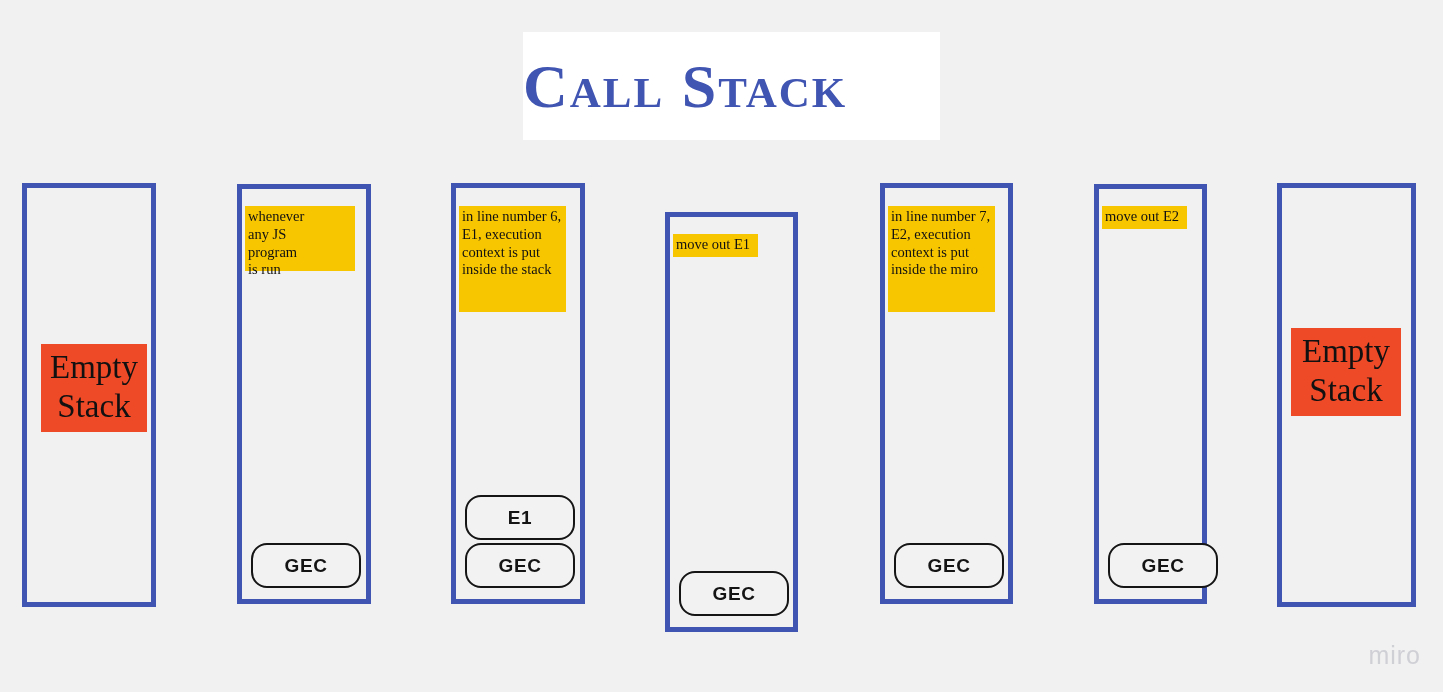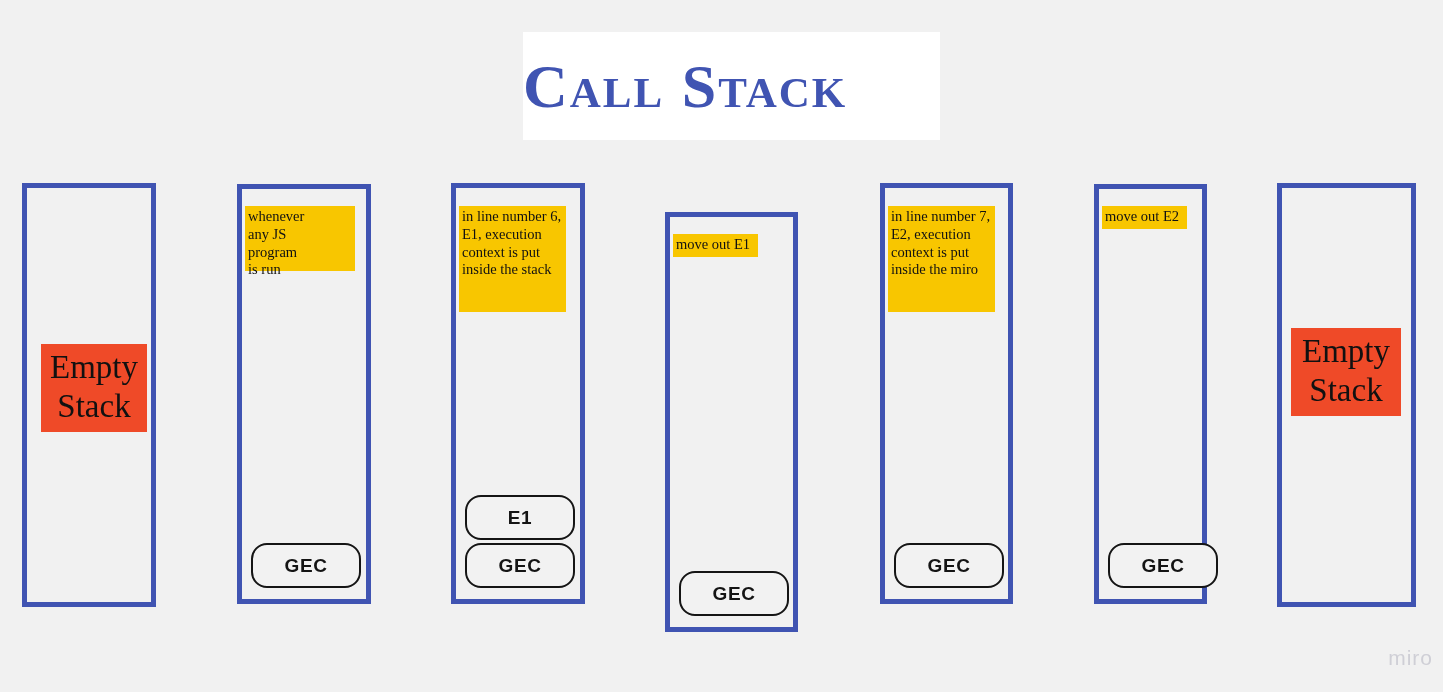--- a/index.html
+++ b/index.html
@@ -99,24 +99,24 @@
     font-family: "Liberation Sans", sans-serif;
     font-weight: 700;
     font-size: 19px;
     letter-spacing: 0.6px;
     color: #141414;
   }
 
   
   #miro-watermark {
     position: absolute;
-    right: 10px;
+    right: 22px;
     bottom: 22px;
     font-family: "Liberation Sans", sans-serif;
-    font-size: 21px;
+    font-size: 25px;
     letter-spacing: 1px;
     color: #cfcfd6;
     user-select: none;
   }
 </style>
 </head>
 <body>
 
 <div id="title-card">
   <span id="title-text">Call Stack</span>

